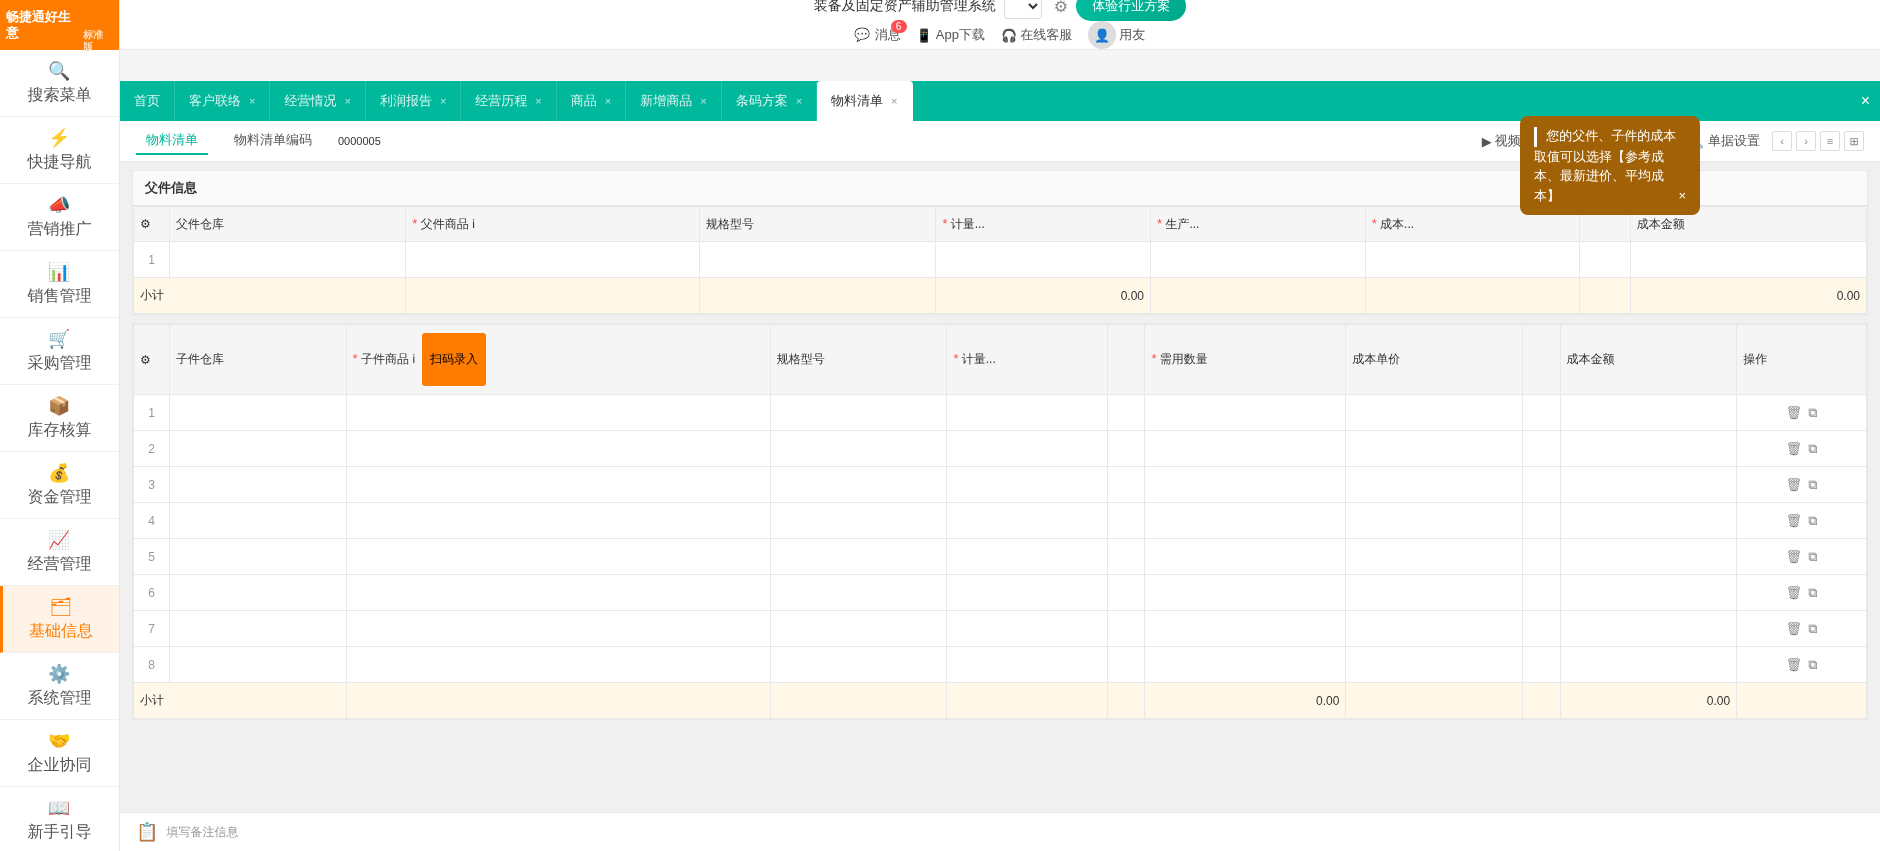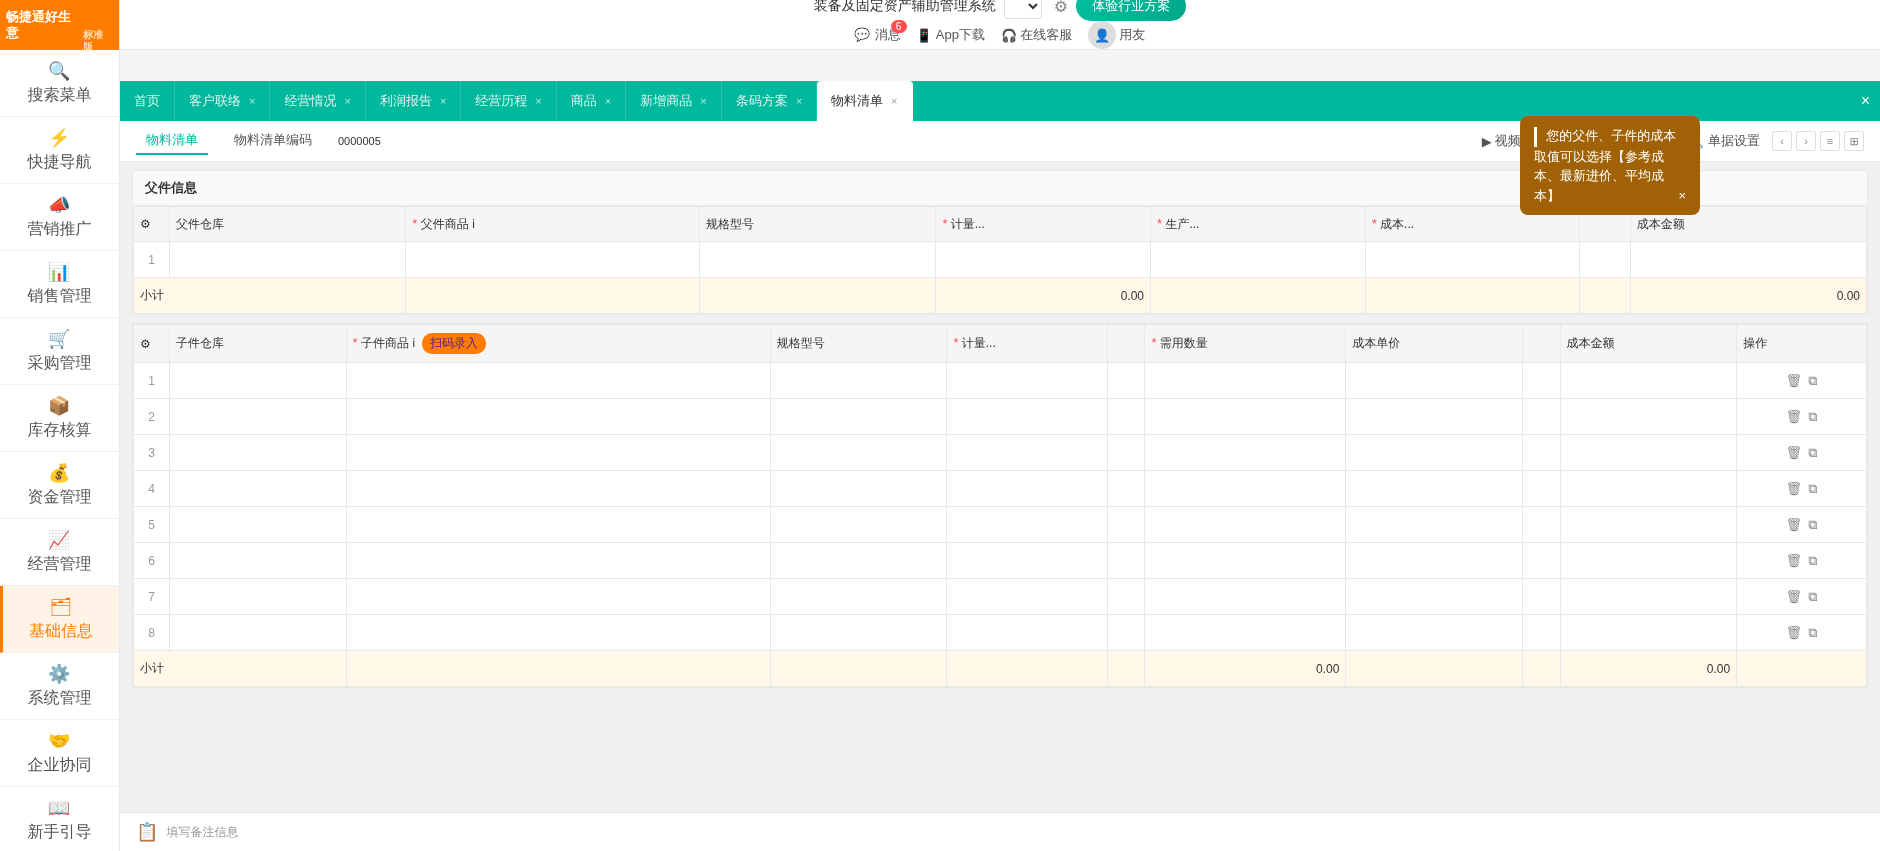--- a/index.html
+++ b/index.html
@@ -169,23 +169,23 @@
       border: 1px solid #e8e8e8;
       color: #333;
       font-size: 12px;
       height: 36px;
     }
     .data-table tr.subtotal td { background: #fff8e8; font-weight: normal; margin-left: 12px; }
     .data-table .row-num { color: #999; text-align: center; width: 36px; }
     .required { color: #ff4d4f; }
     .scan-btn {
       background: #ff7c00;
-      color: #4c1d95;
-      padding: 2px 8px;
-      border-radius: 10px;
+      color: #000000;
+      padding: 18px 8px;
+      border-radius: 3px;
       font-size: 12px;
       display: inline-block;
     }
     .action-icons { display: flex; gap: 6px; align-items: center; justify-content: center; color: #888; font-size: 14px; cursor: pointer; }
 
     
     .tooltip-popup {
       position: absolute;
       top: 116px;
       right: 180px;

